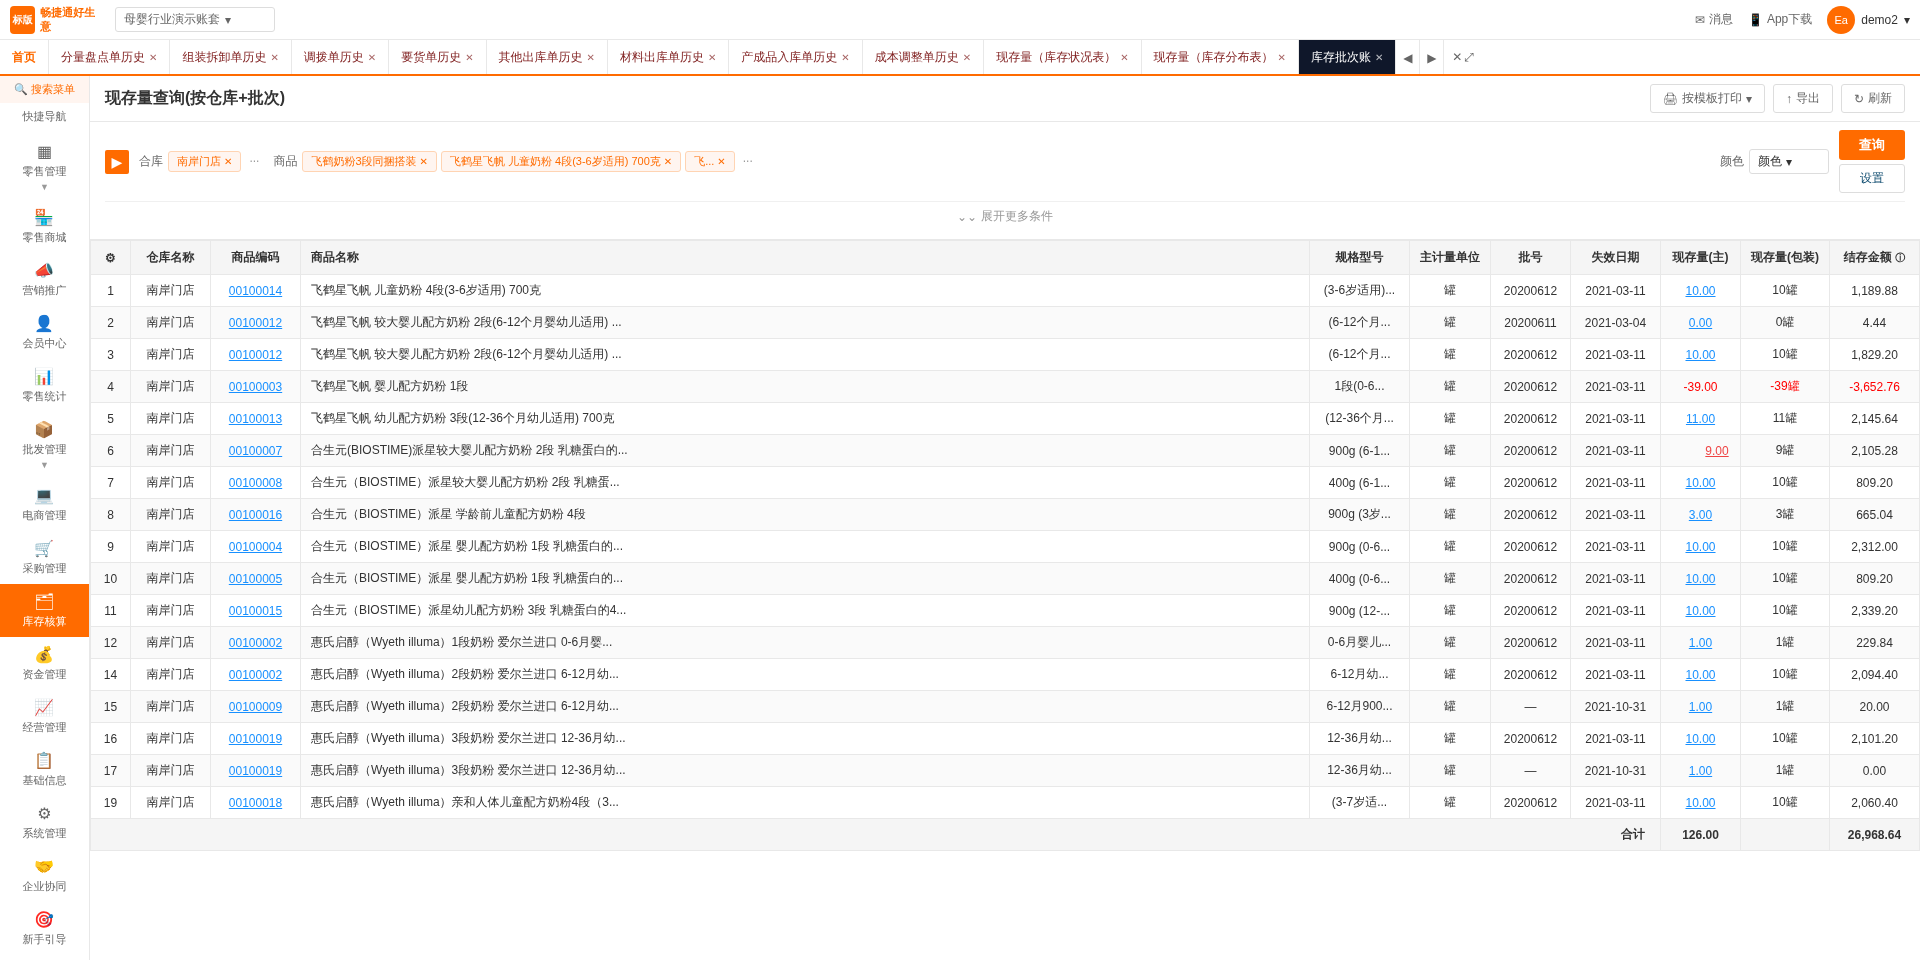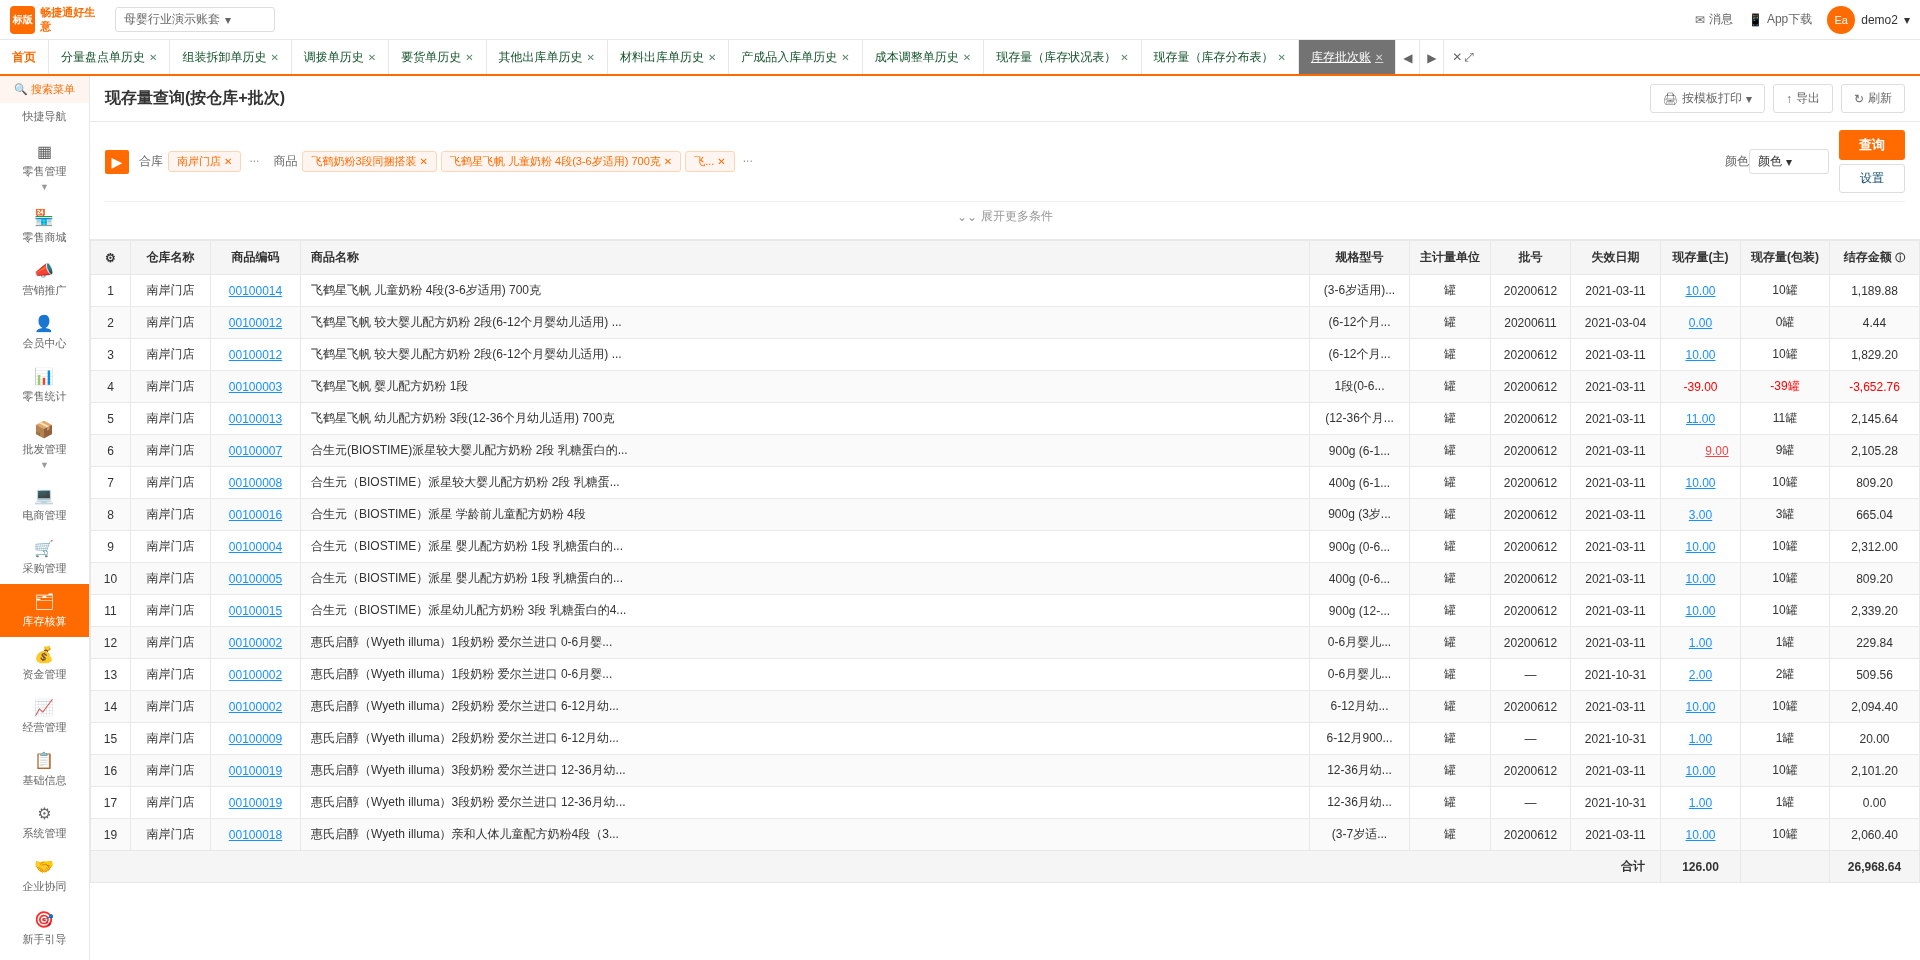--- a/index.html
+++ b/index.html
@@ -10,23 +10,23 @@
     .logo-area { display: flex; align-items: center; gap: 5px; color: #ff6b00; font-weight: bold; font-size: 13px; width: 90px; }
     .logo-icon { width: 28px; height: 28px; background: #ff6b00; border-radius: 4px; display: flex; align-items: center; justify-content: center; color: white; font-size: 10px; }
     .logo-text { font-size: 11px; line-height: 1.2; color: #ff6b00; }
     .industry-selector { display: flex; align-items: center; gap: 5px; font-size: 12px; color: #666; cursor: pointer; border: 1px solid #ddd; padding: 3px 8px; border-radius: 3px; min-width: 160px; }
     .top-actions { margin-left: auto; display: flex; align-items: center; gap: 15px; }
     .top-action-item { display: flex; align-items: center; gap: 4px; font-size: 12px; color: #666; cursor: pointer; }
     .user-avatar { width: 28px; height: 28px; border-radius: 50%; background: #ff6b00; display: flex; align-items: center; justify-content: center; color: white; font-size: 11px; }
     
     
     .nav-tabs { background: #fff; height: 36px; display: flex; align-items: stretch; border-bottom: 2px solid #ff6b00; overflow: hidden; }
-    .nav-tab { padding: 0 12px; display: flex; align-items: center; gap: 4px; font-size: 12px; cursor: pointer; white-space: nowrap; border-right: 1px solid #e8e8e8; color: #14532d; position: relative; }
+    .nav-tab { padding: 0 12px; display: flex; align-items: center; gap: 4px; font-size: 12px; cursor: pointer; white-space: nowrap; border-right: 1px solid #e8e8e8; color: #7f1d1d; position: relative; }
     .nav-tab.home { color: #ff6b00; font-weight: bold; }
-    .nav-tab.active { background: #737373; color: white; text-decoration: underline; }
+    .nav-tab.active { background: #0f172a; color: white; }
     .nav-tab-close { font-size: 10px; cursor: pointer; opacity: 0.7; }
     .nav-arrow { width: 24px; height: 36px; display: flex; align-items: center; justify-content: center; cursor: pointer; border-right: 1px solid #e8e8e8; color: #666; }
     .nav-tab-end { display: flex; align-items: center; gap: 2px; padding: 0 8px; }
     
     
     .main-layout { display: flex; height: calc(960px - 76px); }
     
     
     .sidebar { width: 90px; background: #fff; border-right: 1px solid #e8e8e8; display: flex; flex-direction: column; overflow-y: auto; }
     .sidebar-item { padding: 8px 5px; text-align: center; cursor: pointer; color: #666; font-size: 11px; display: flex; flex-direction: column; align-items: center; gap: 3px; }
@@ -52,21 +52,21 @@
     .filter-area { background: #fff; padding: 8px 15px; border-bottom: 1px solid #e8e8e8; }
     .filter-row { display: flex; align-items: center; gap: 10px; flex-wrap: nowrap; }
     .filter-expand-btn { width: 24px; height: 24px; background: #ff6b00; color: white; display: flex; align-items: center; justify-content: center; cursor: pointer; border-radius: 2px; font-size: 14px; flex-shrink: 0; }
     .filter-group { display: flex; align-items: center; gap: 5px; }
     .filter-label { color: #666; font-size: 12px; white-space: nowrap; }
     .filter-tags { display: flex; flex-wrap: wrap; gap: 4px; max-width: 250px; }
     .filter-tag { background: #fff5f0; border: 1px solid #ffd4b3; color: #ff6b00; padding: 2px 8px; border-radius: 3px; font-size: 11px; display: flex; align-items: center; gap: 3px; cursor: pointer; }
     .filter-tag-close { font-size: 10px; }
     .filter-ellipsis { color: #999; font-size: 12px; cursor: pointer; padding: 0 4px; }
     .filter-product-tags { display: flex; flex-wrap: wrap; gap: 4px; max-width: 500px; }
-    .filter-color-group { display: flex; align-items: center; margin-left: auto; }
+    .filter-color-group { display: flex; align-items: center; gap: 5px; margin-left: auto; }
     .filter-dropdown { border: 1px solid #ddd; padding: 3px 8px; border-radius: 3px; font-size: 12px; background: white; cursor: pointer; display: flex; align-items: center; gap: 4px; min-width: 80px; }
     .expand-more-btn { display: flex; align-items: center; justify-content: center; gap: 4px; padding: 6px 15px; color: #999; font-size: 12px; cursor: pointer; width: 100%; border-top: 1px solid #f0f0f0; margin-top: 8px; }
     .btn-query { background: #ff6b00; color: white; border: none; padding: 6px 20px; border-radius: 3px; cursor: pointer; font-size: 13px; font-weight: bold; }
     .btn-settings { background: white; color: #0c4a6e; border: 1px solid #ddd; padding: 5px 12px; border-radius: 3px; cursor: pointer; font-size: 12px; }
     .query-btns { display: flex; flex-direction: column; gap: 4px; }
     
     
     .table-container { flex: 1; overflow: auto; background: #fff; margin: 0; }
     table { width: 100%; border-collapse: collapse; font-size: 12px; }
     thead th { background: #f5f5f5; padding: 8px 10px; text-align: center; border: 1px solid #e8e8e8; font-weight: bold; white-space: nowrap; position: sticky; top: 0; z-index: 1; color: #333; }
@@ -496,33 +496,20 @@
     <td class="col-name">惠氏启醇（Wyeth illuma）1段奶粉 爱尔兰进口 0-6月婴...</td>
     <td class="col-spec">0-6月婴儿...</td>
     <td class="col-unit">罐</td>
     <td class="col-batch">20200612</td>
     <td class="col-expiry">2021-03-11</td>
     <td class="col-qty text-link" style="color:#1890ff;text-decoration:underline;cursor:pointer;">1.00</td>
     <td class="col-pkg " style="">1罐</td>
     <td class="col-balance " style="">229.84</td>
   </tr>
             <tr>
-    <td class="col-num">13</td>
-    <td class="col-warehouse">南岸门店</td>
-    <td class="col-sku" style="color:#1890ff;text-decoration:underline;cursor:pointer;">00100002</td>
-    <td class="col-name">惠氏启醇（Wyeth illuma）1段奶粉 爱尔兰进口 0-6月婴...</td>
-    <td class="col-spec">0-6月婴儿...</td>
-    <td class="col-unit">罐</td>
-    <td class="col-batch">—</td>
-    <td class="col-expiry">2021-10-31</td>
-    <td class="col-qty text-link" style="color:#1890ff;text-decoration:underline;cursor:pointer;">2.00</td>
-    <td class="col-pkg " style="">2罐</td>
-    <td class="col-balance " style="">509.56</td>
-  </tr>
-            <tr>
     <td class="col-num">14</td>
     <td class="col-warehouse">南岸门店</td>
     <td class="col-sku" style="color:#1890ff;text-decoration:underline;cursor:pointer;">00100002</td>
     <td class="col-name">惠氏启醇（Wyeth illuma）2段奶粉 爱尔兰进口 6-12月幼...</td>
     <td class="col-spec">6-12月幼...</td>
     <td class="col-unit">罐</td>
     <td class="col-batch">20200612</td>
     <td class="col-expiry">2021-03-11</td>
     <td class="col-qty text-link" style="color:#1890ff;text-decoration:underline;cursor:pointer;">10.00</td>
     <td class="col-pkg " style="">10罐</td>

